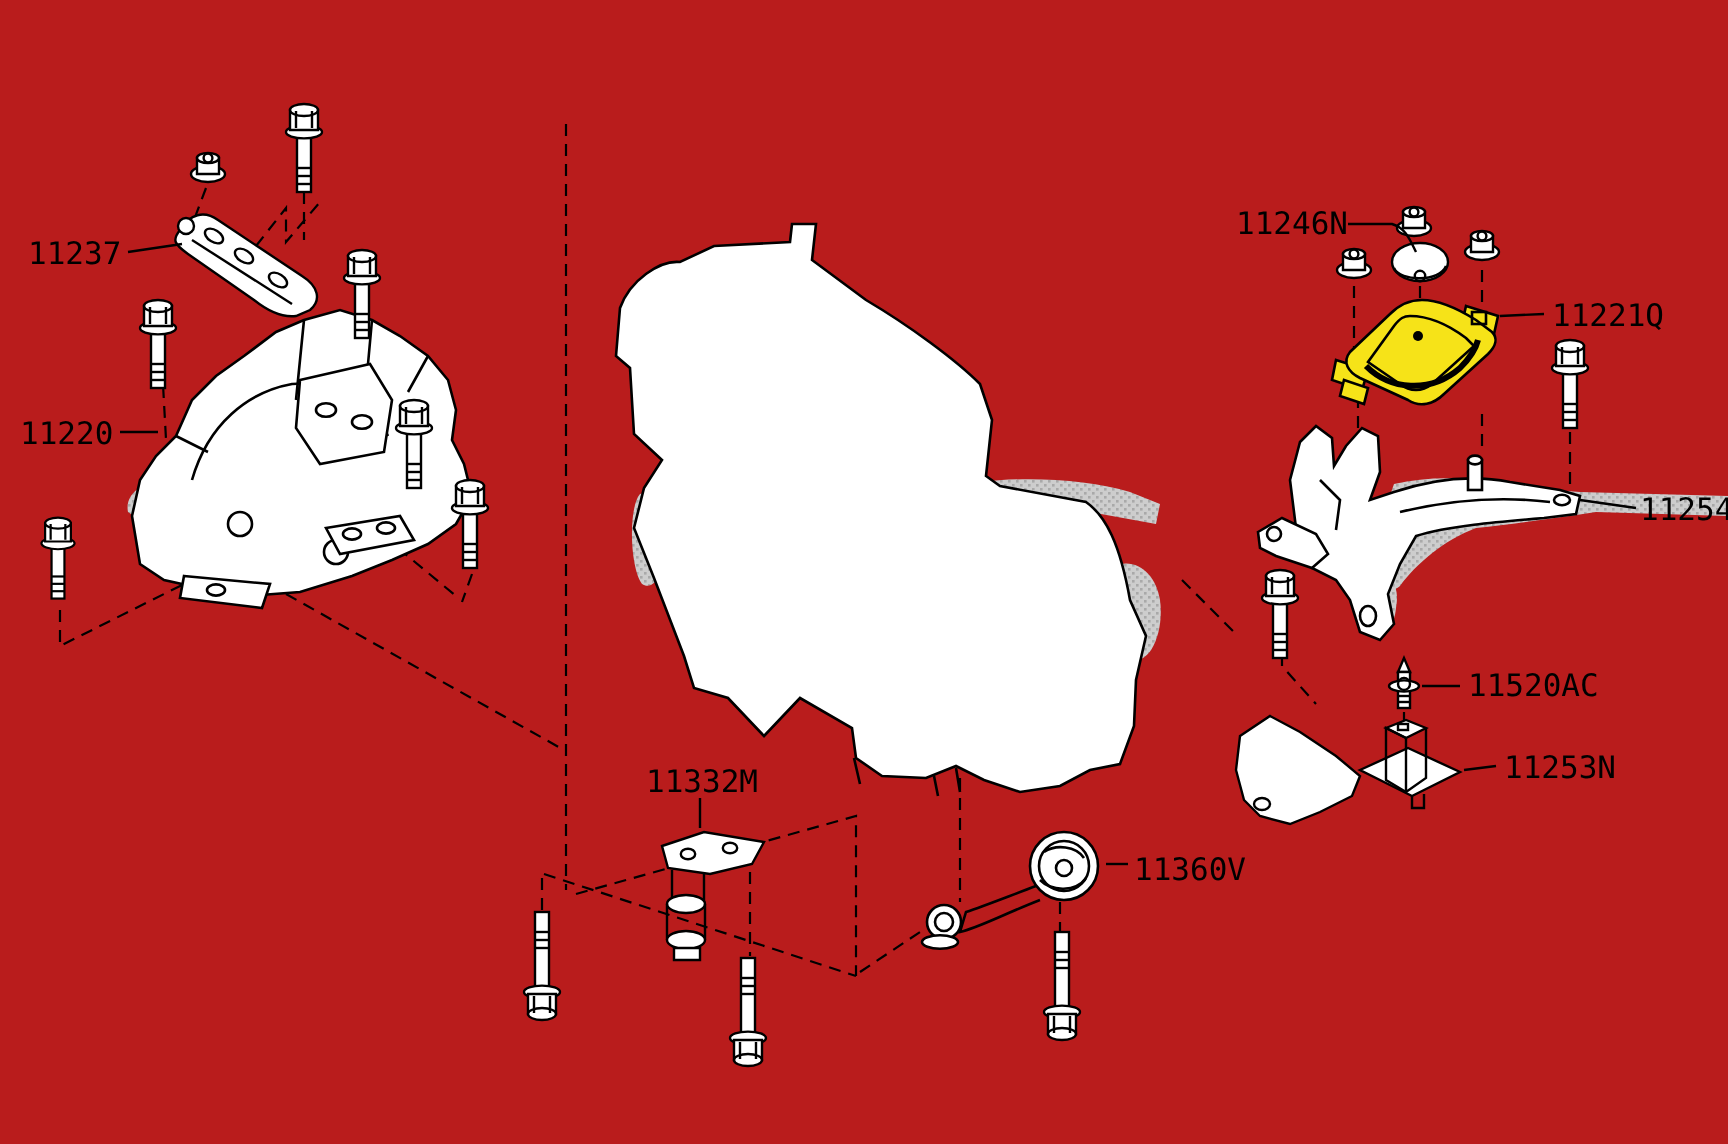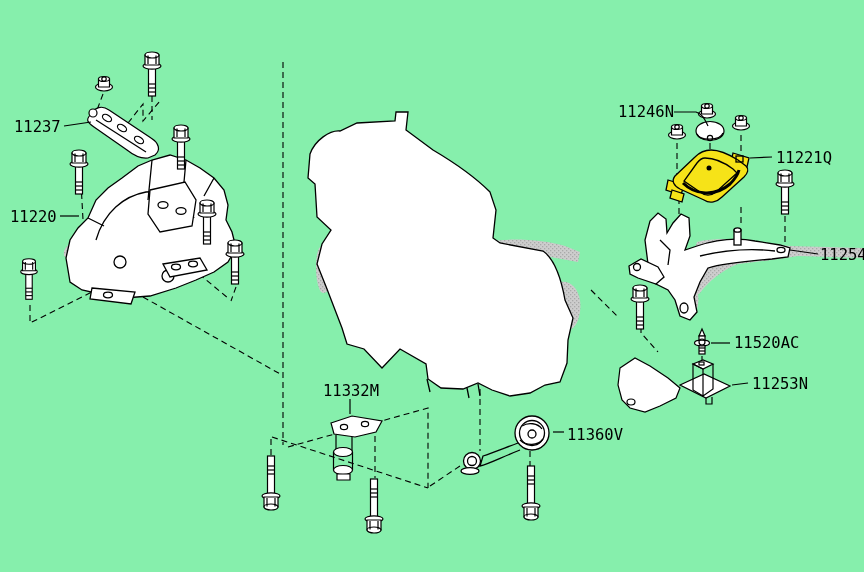--- a/index.html
+++ b/index.html
@@ -1,16 +1,16 @@
 <!DOCTYPE html>
 <html><head>
 <meta charset="utf-8">
 <style>
   html,body{margin:0;padding:0;background:#fff;}
-  .canvas{position:relative;width:864px;height:572px;background:#86efac;overflow:hidden;}
+  .canvas{position:relative;width:864px;height:572px;background:#b91c1c;overflow:hidden;}
   svg{position:absolute;inset:0;}
   text.part-label{
     font-family:"DejaVu Sans Mono","Liberation Mono",monospace;
     font-size:15.5px;
     fill:#000;
     letter-spacing:0px;
   }
 </style>
 </head>
 <body>

